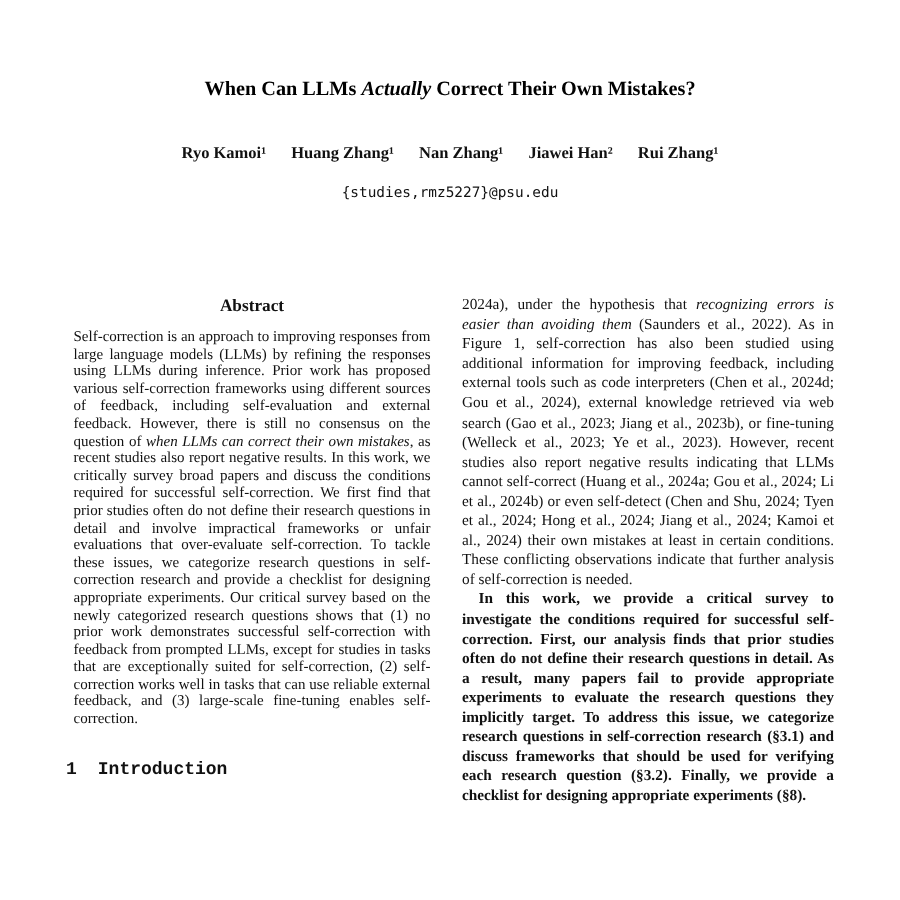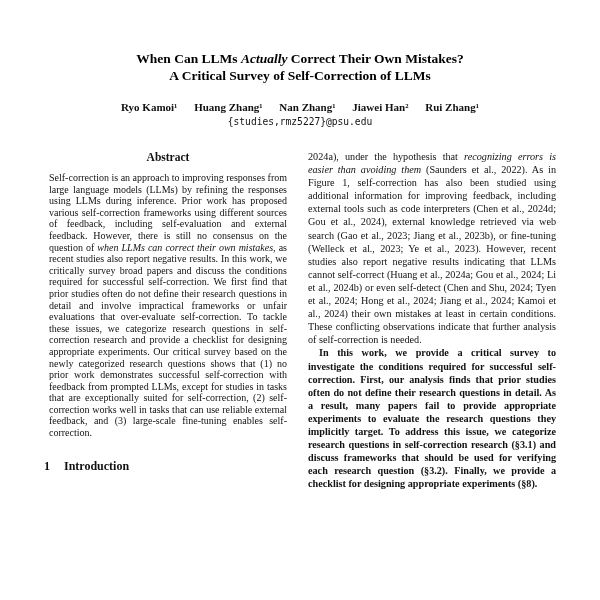--- a/index.html
+++ b/index.html
@@ -25,40 +25,40 @@
     line-height: 17px;
     font-weight: bold;
     color: #000;
   }
   .authors {
     margin-top: 16px;
     font-size: 11px;
     font-weight: bold;
     line-height: 14px;
   }
-  .authors .author { display: inline-block; margin: 0 7px; }
+  .authors .author { display: inline-block; margin: 12px 7px; }
   .affils {
     margin-top: 2px;
     font-size: 9.8px;
     line-height: 12px;
   }
   .affils .affil { display: inline-block; margin: 0 4px; }
   .email {
     margin-top: 1px;
     font-family: "DejaVu Sans Mono", "Liberation Mono", monospace;
     font-size: 9.6px;
     line-height: 13px;
   }
   
   .columns {
     margin-top: 22px;
     display: flex;
     gap: 16px;
   }
-  .col { width: 248px; }
+  .col { width: 248px; margin-top: 40px; }
   .col-left  { width: 248px; }
   .col-right { width: 248px; }
   .abstract-heading {
     text-align: center;
     font-weight: bold;
     font-size: 11.5px;
     line-height: 14px;
     margin-bottom: 8px;
   }
   .abstract-body {
@@ -77,33 +77,33 @@
     text-align: justify;
     hyphens: auto;
     -webkit-hyphens: auto;
   }
   .body-par.indent { text-indent: 11px; font-weight: bold; }
   .section-heading {
     margin-top: 20px;
     font-size: 12px;
     font-weight: bold;
     line-height: 15px;
+    font-family: Liberation Mono, monospace;
   }
   .section-heading .sec-num { margin-right: 14px; }
   em { font-style: italic; }
 </style>
 </head>
 <body>
 
 <div class="page">
 
   <header class="header">
     <h1 class="title">
       <span class="title-line"><span>When Can LLMs </span><em>Actually</em><span> Correct Their Own Mistakes?</span></span><br>
-      <span class="title-line">A Critical Survey of Self-Correction of LLMs</span>
     </h1>
 
     <div class="authors">
       <span class="author">Ryo Kamoi¹</span>
       <span class="author">Huang Zhang¹</span>
       <span class="author">Nan Zhang¹</span>
       <span class="author">Jiawei Han²</span>
       <span class="author">Rui Zhang¹</span>
     </div>
 

